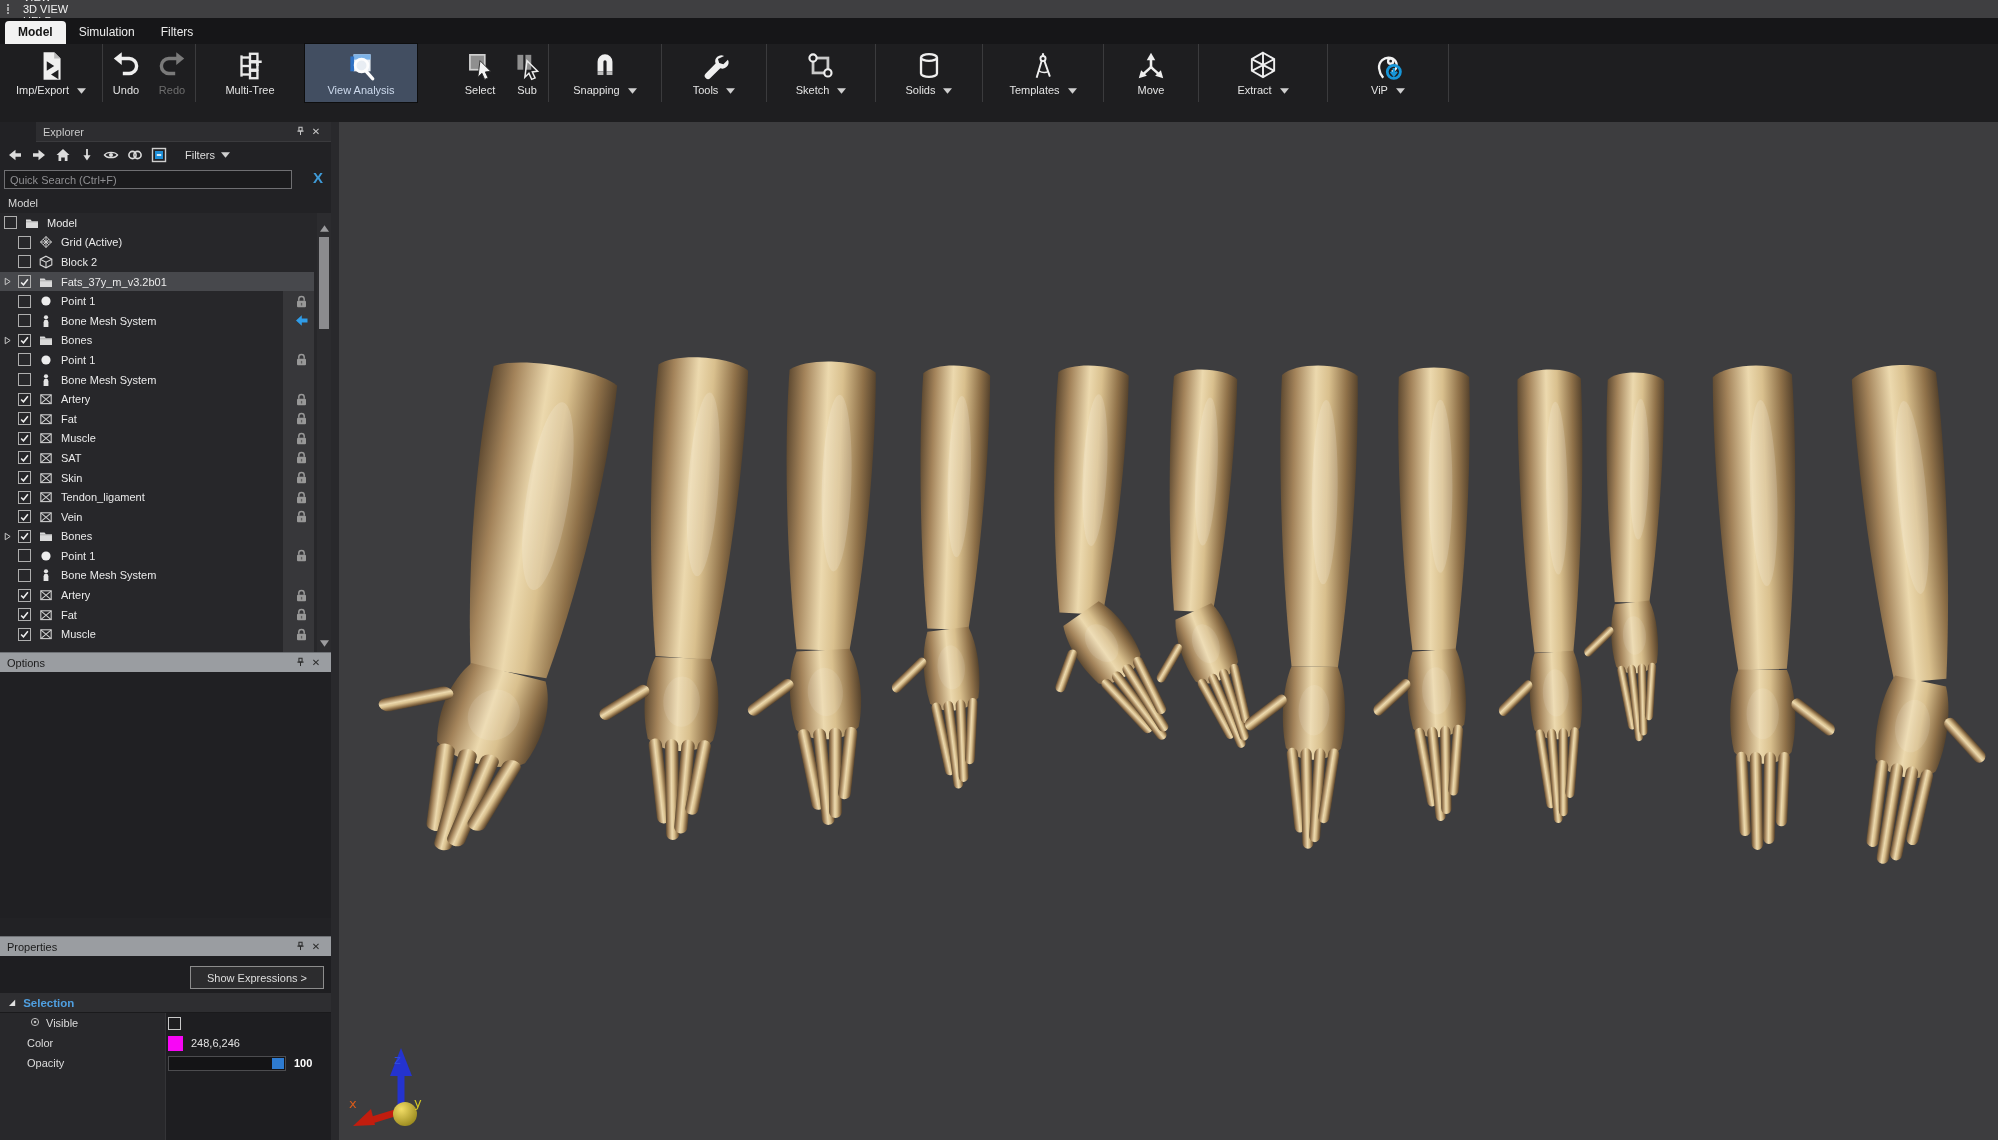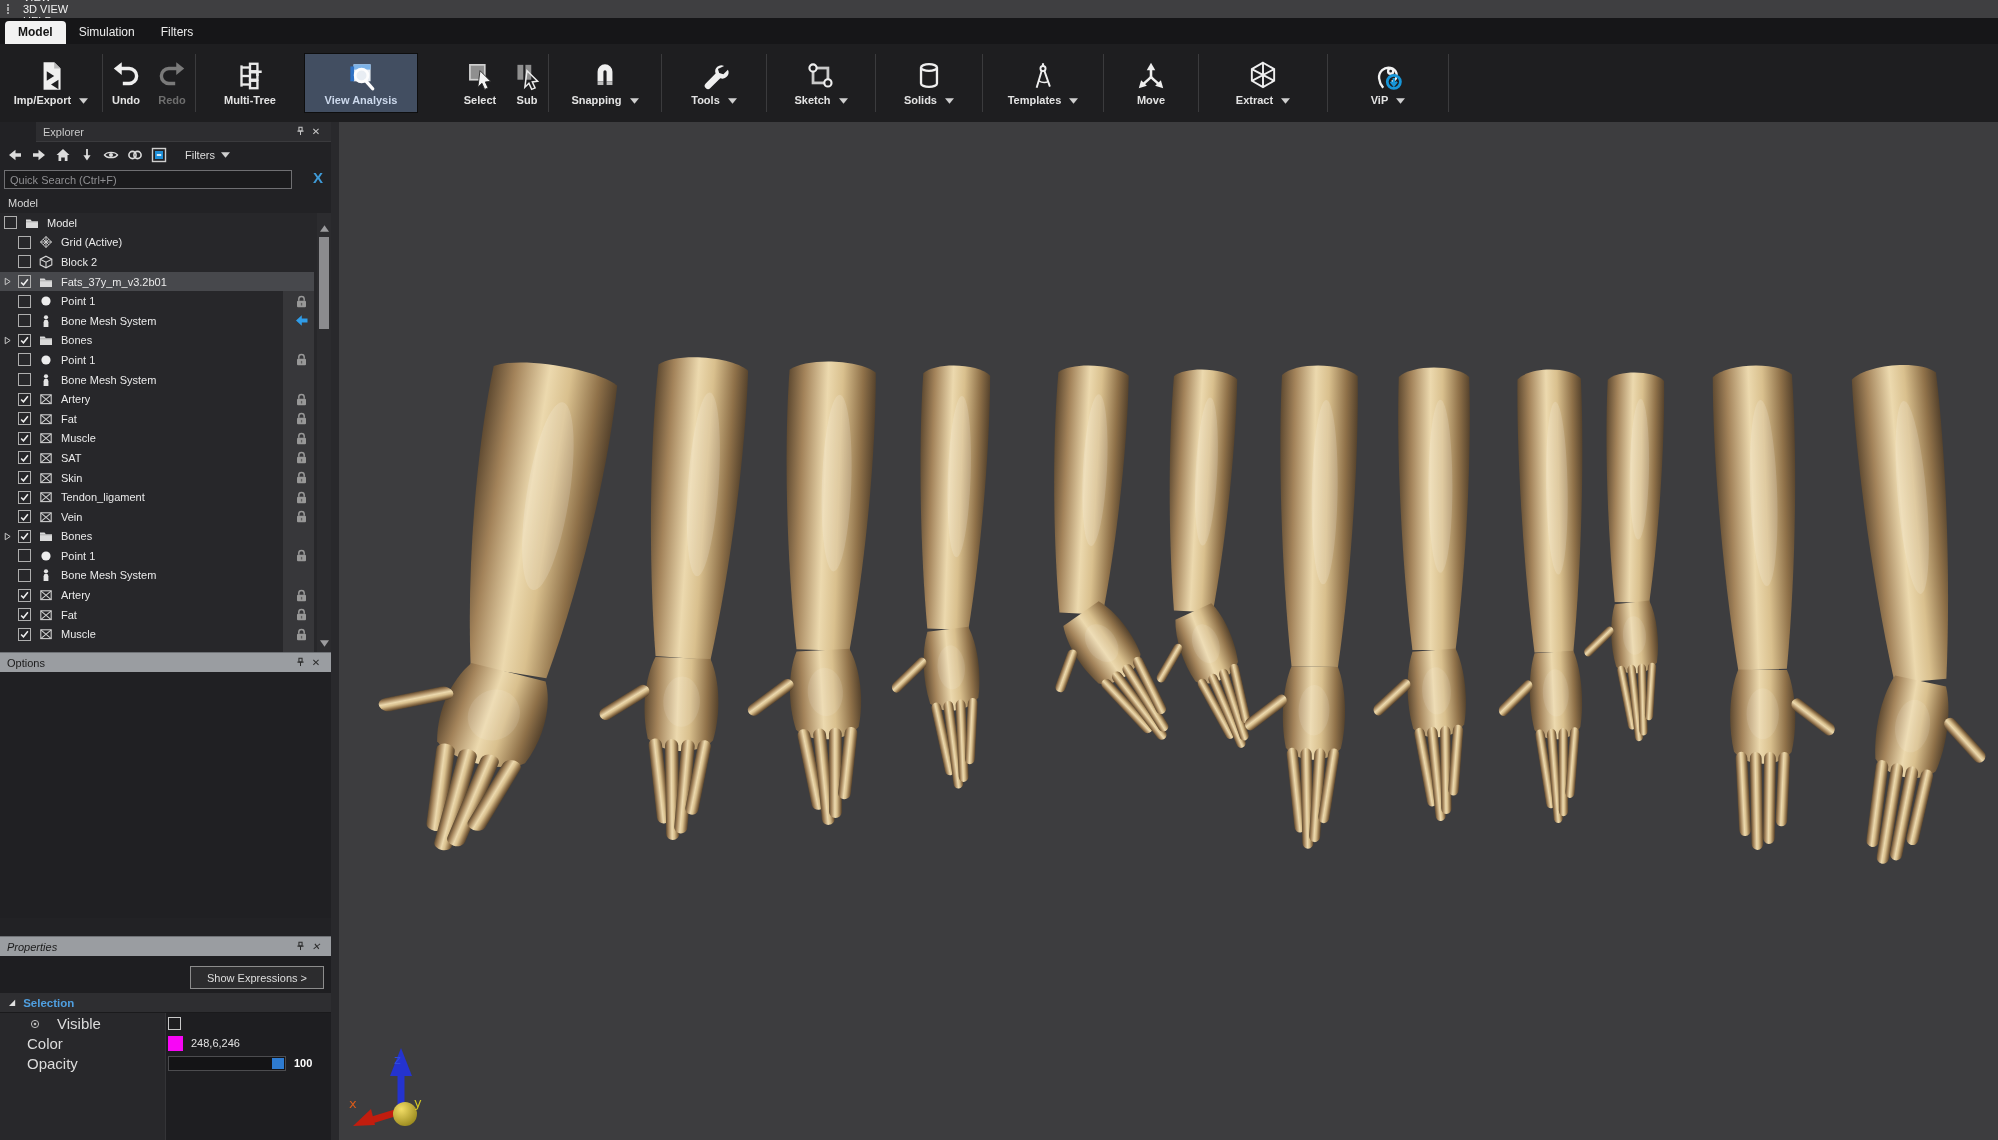--- a/index.html
+++ b/index.html
@@ -13,21 +13,21 @@
         justify-content:space-between;padding:2px 0;box-sizing:border-box;}
   .grip i{display:block;width:2px;height:2px;background:#c9c9c9;border-radius:50%;margin:0 auto;}
   .menu-item{padding:0 10px;cursor:default;}
   
   .tabrow{position:absolute;top:18px;left:0;right:0;height:26px;background:#161618;
           display:flex;align-items:flex-end;padding-left:5px;}
   .tab{font-size:12px;color:#ececec;padding:4px 13px 5px;border-radius:4px 4px 0 0;cursor:default;}
   .tab.active{background:#f2f2f2;color:#141414;font-weight:bold;}
   
   .toolbar{position:absolute;top:44px;left:0;right:0;height:78px;background:#1e1e20;
-           border-bottom:1px solid #d946ef;display:flex;align-items:center;font-weight:bold;}
+           border-bottom:1px solid #d946ef;display:flex;align-items:flex-start;}
   .tb-group{display:flex;border-right:1px solid #3b3b3d;}
   .tb-btn{display:flex;flex-direction:column;align-items:center;justify-content:flex-end;
           box-sizing:border-box;padding:5px 4px 5px;cursor:default;}
   .tb-icon{flex:1;display:flex;align-items:center;justify-content:center;}
   .tb-label-row{display:flex;align-items:center;gap:8px;font-size:11px;color:#e3e3e3;white-space:nowrap;height:14px;}
   .tb-btn.active{background:#4250633;background:#424e61;outline:1px solid #0e0e0e;}
   .tb-btn.active .tb-label-row{color:#ccd9ec;}
   .tb-btn.disabled .tb-label-row{color:#6e6e6e;}
   .dd-arrow{display:inline-block;}
   
@@ -77,21 +77,21 @@
              align-items:center;justify-content:center;}
   .prop-grid{position:absolute;top:37px;left:0;right:0;bottom:0;}
   .prop-stripe{position:absolute;left:0;top:19px;bottom:0;width:165px;background:#28282b;}
   .prop-vline{position:absolute;left:165px;top:19px;bottom:0;width:1px;background:#343437;}
   .sect-row{position:relative;height:19px;background:#2e2e31;display:flex;align-items:center;
             padding-left:9px;border-bottom:1px solid #1a1a1c;}
   .sect-tri{color:#e0e0e0;font-size:8px;margin-right:8px;}
   .sect-label{color:#4f9fe0;font-weight:bold;font-size:11.5px;}
   .prop-row{position:relative;height:20px;display:flex;align-items:center;}
   .plabel{width:165px;flex:0 0 165px;box-sizing:border-box;padding-left:27px;color:#dcdcdc;
-          font-size:15px;display:flex;align-items:center;gap:17px;}
+          font-size:11px;display:flex;align-items:center;gap:6px;}
   .pvalue{flex:1;display:flex;align-items:center;padding-left:3px;gap:8px;}
   .pcheck{width:13px;height:13px;border:1px solid #c9c9c9;box-sizing:border-box;}
   .swatch{width:15px;height:15px;}
   .pv-text{color:#e2e2e2;font-size:11px;}
   .slider{position:relative;width:118px;height:15px;background:#141416;border:1px solid #4c4c4f;box-sizing:border-box;}
   .slider .handle{position:absolute;right:1px;top:1px;width:12px;height:11px;}
   .pv-num{color:#ffffff;font-size:11px;font-weight:bold;}
   
   .viewport{position:absolute;top:122px;left:339px;right:0;bottom:0;background:#3d3d3f;}
   .viewport svg{position:absolute;inset:0;width:100%;height:100%;display:block;}
@@ -873,21 +873,21 @@
         <path d="M5 1.5h4v5H5z"></path>
               <path d="M3 6.5h8"></path>
               <path d="M7 6.5v5"></path>
             </g>
           </svg>
         </span>
       <span class="hbtn" style="color:#2a2a2a;">✕</span>
     </div>
     <div class="options-body"></div>
 
-    <div class="phead light" style="top:814px;font-style:italic;">
+    <div class="phead light" style="top:814px;">
       <span>Properties</span>
       <span class="sp"></span>
       <span class="hbtn">
         <svg width="11" height="11" viewBox="0 0 14 14">
             <g stroke="#2a2a2a" stroke-width="1.3" fill="none">
         <path d="M5 1.5h4v5H5z"></path>
               <path d="M3 6.5h8"></path>
               <path d="M7 6.5v5"></path>
             </g>
           </svg>

